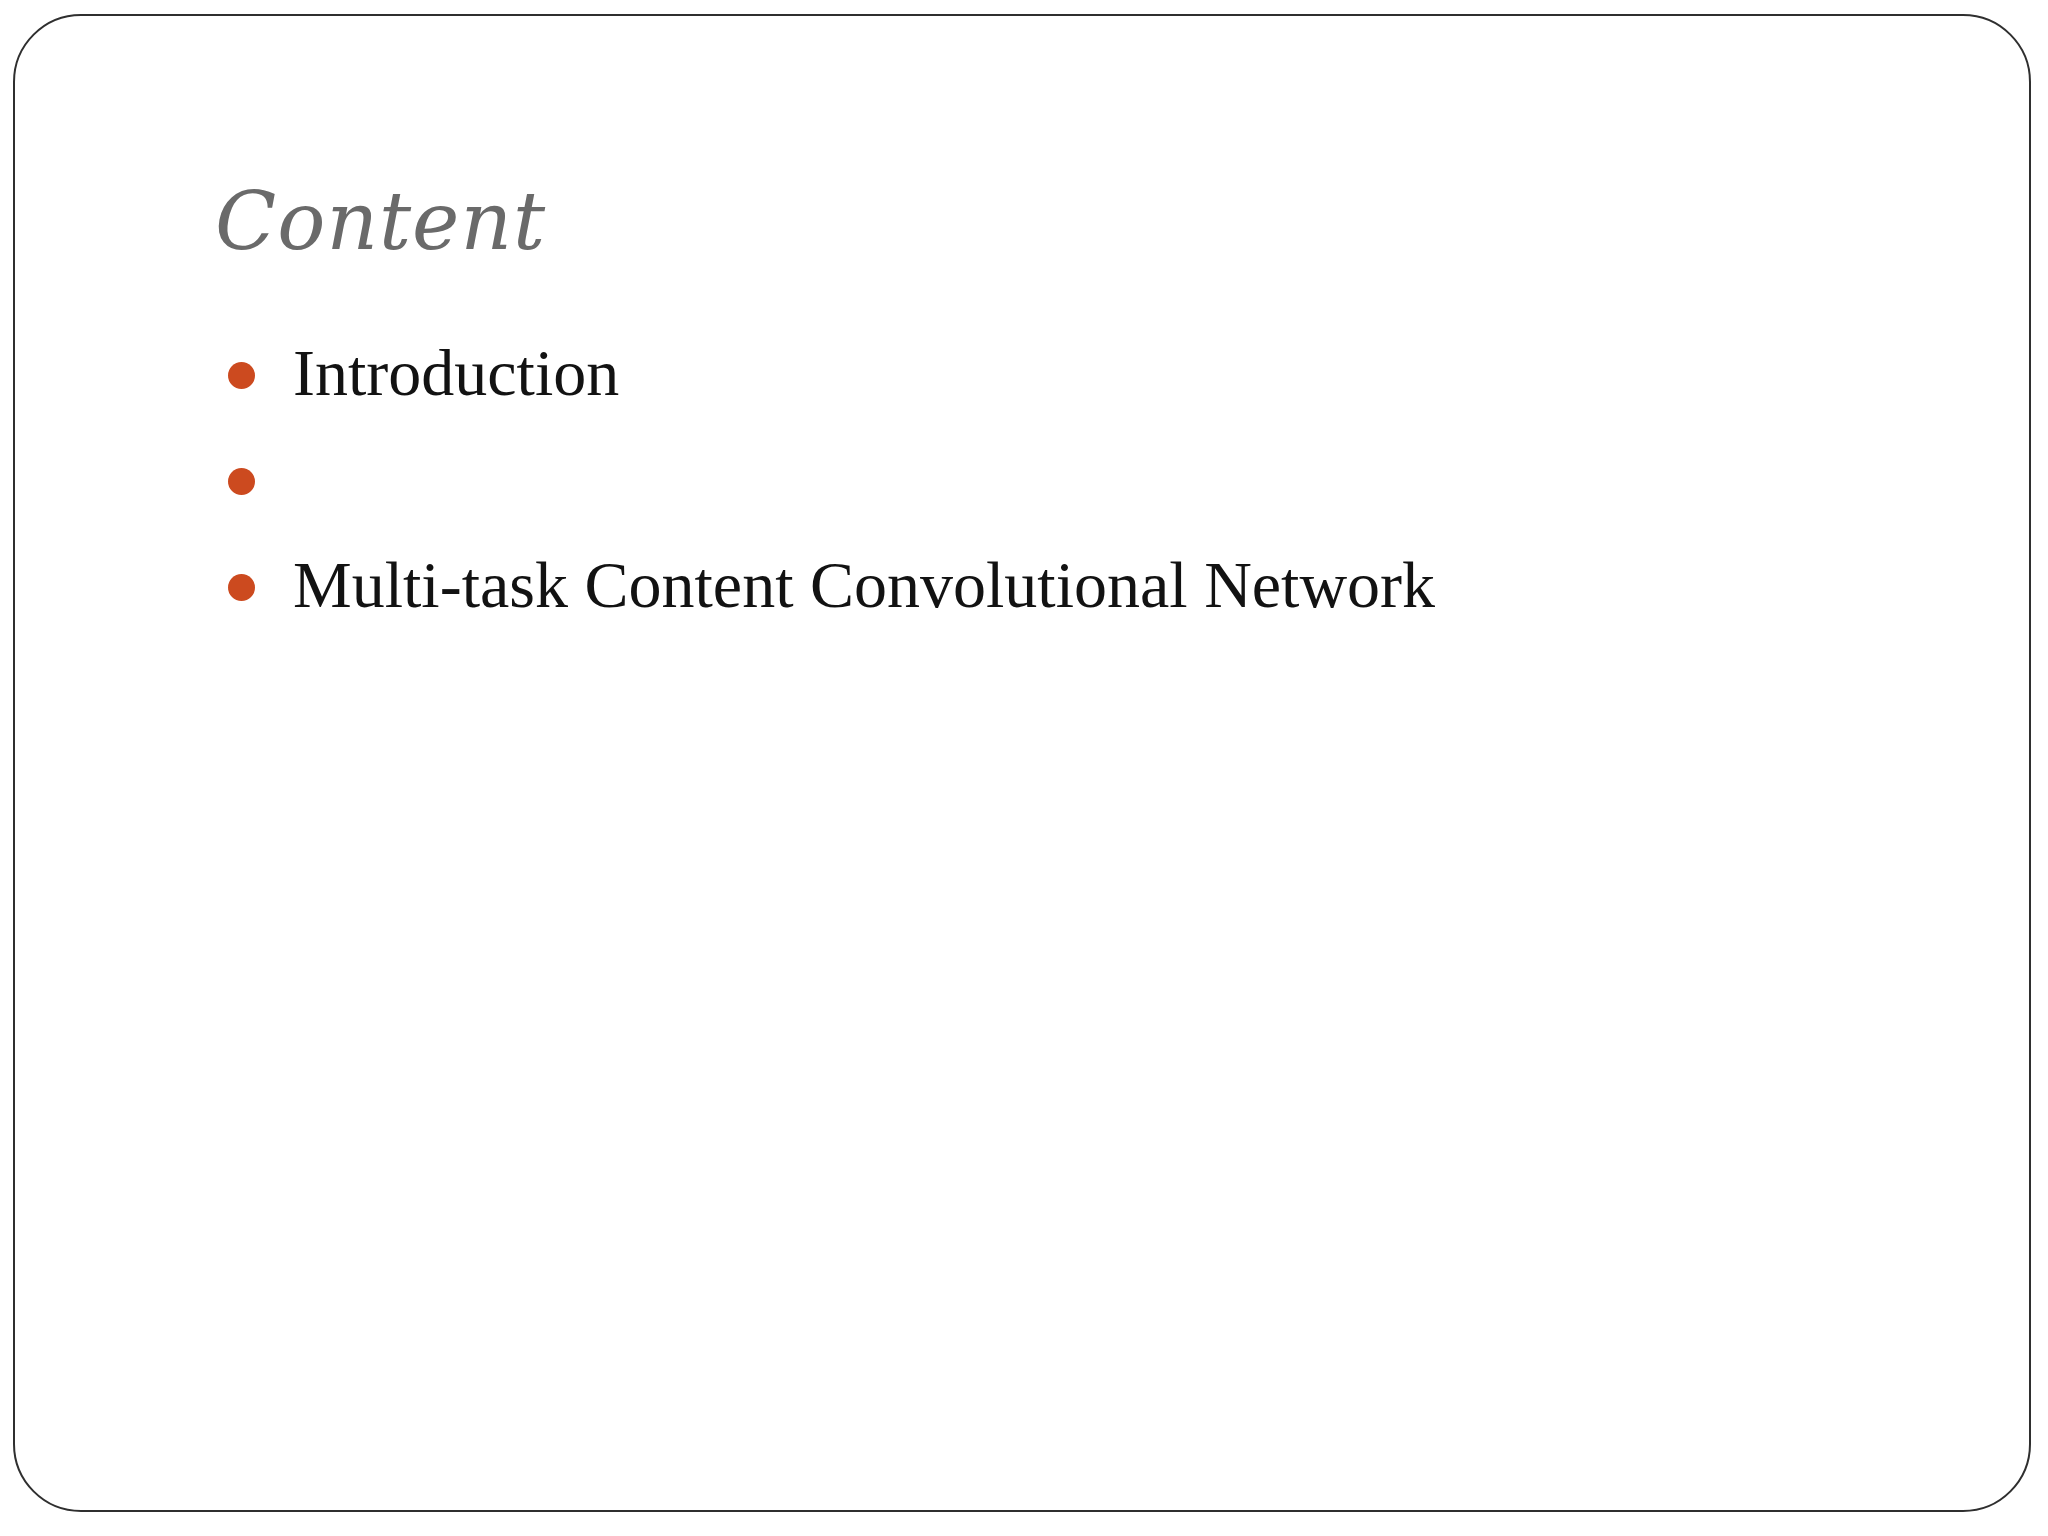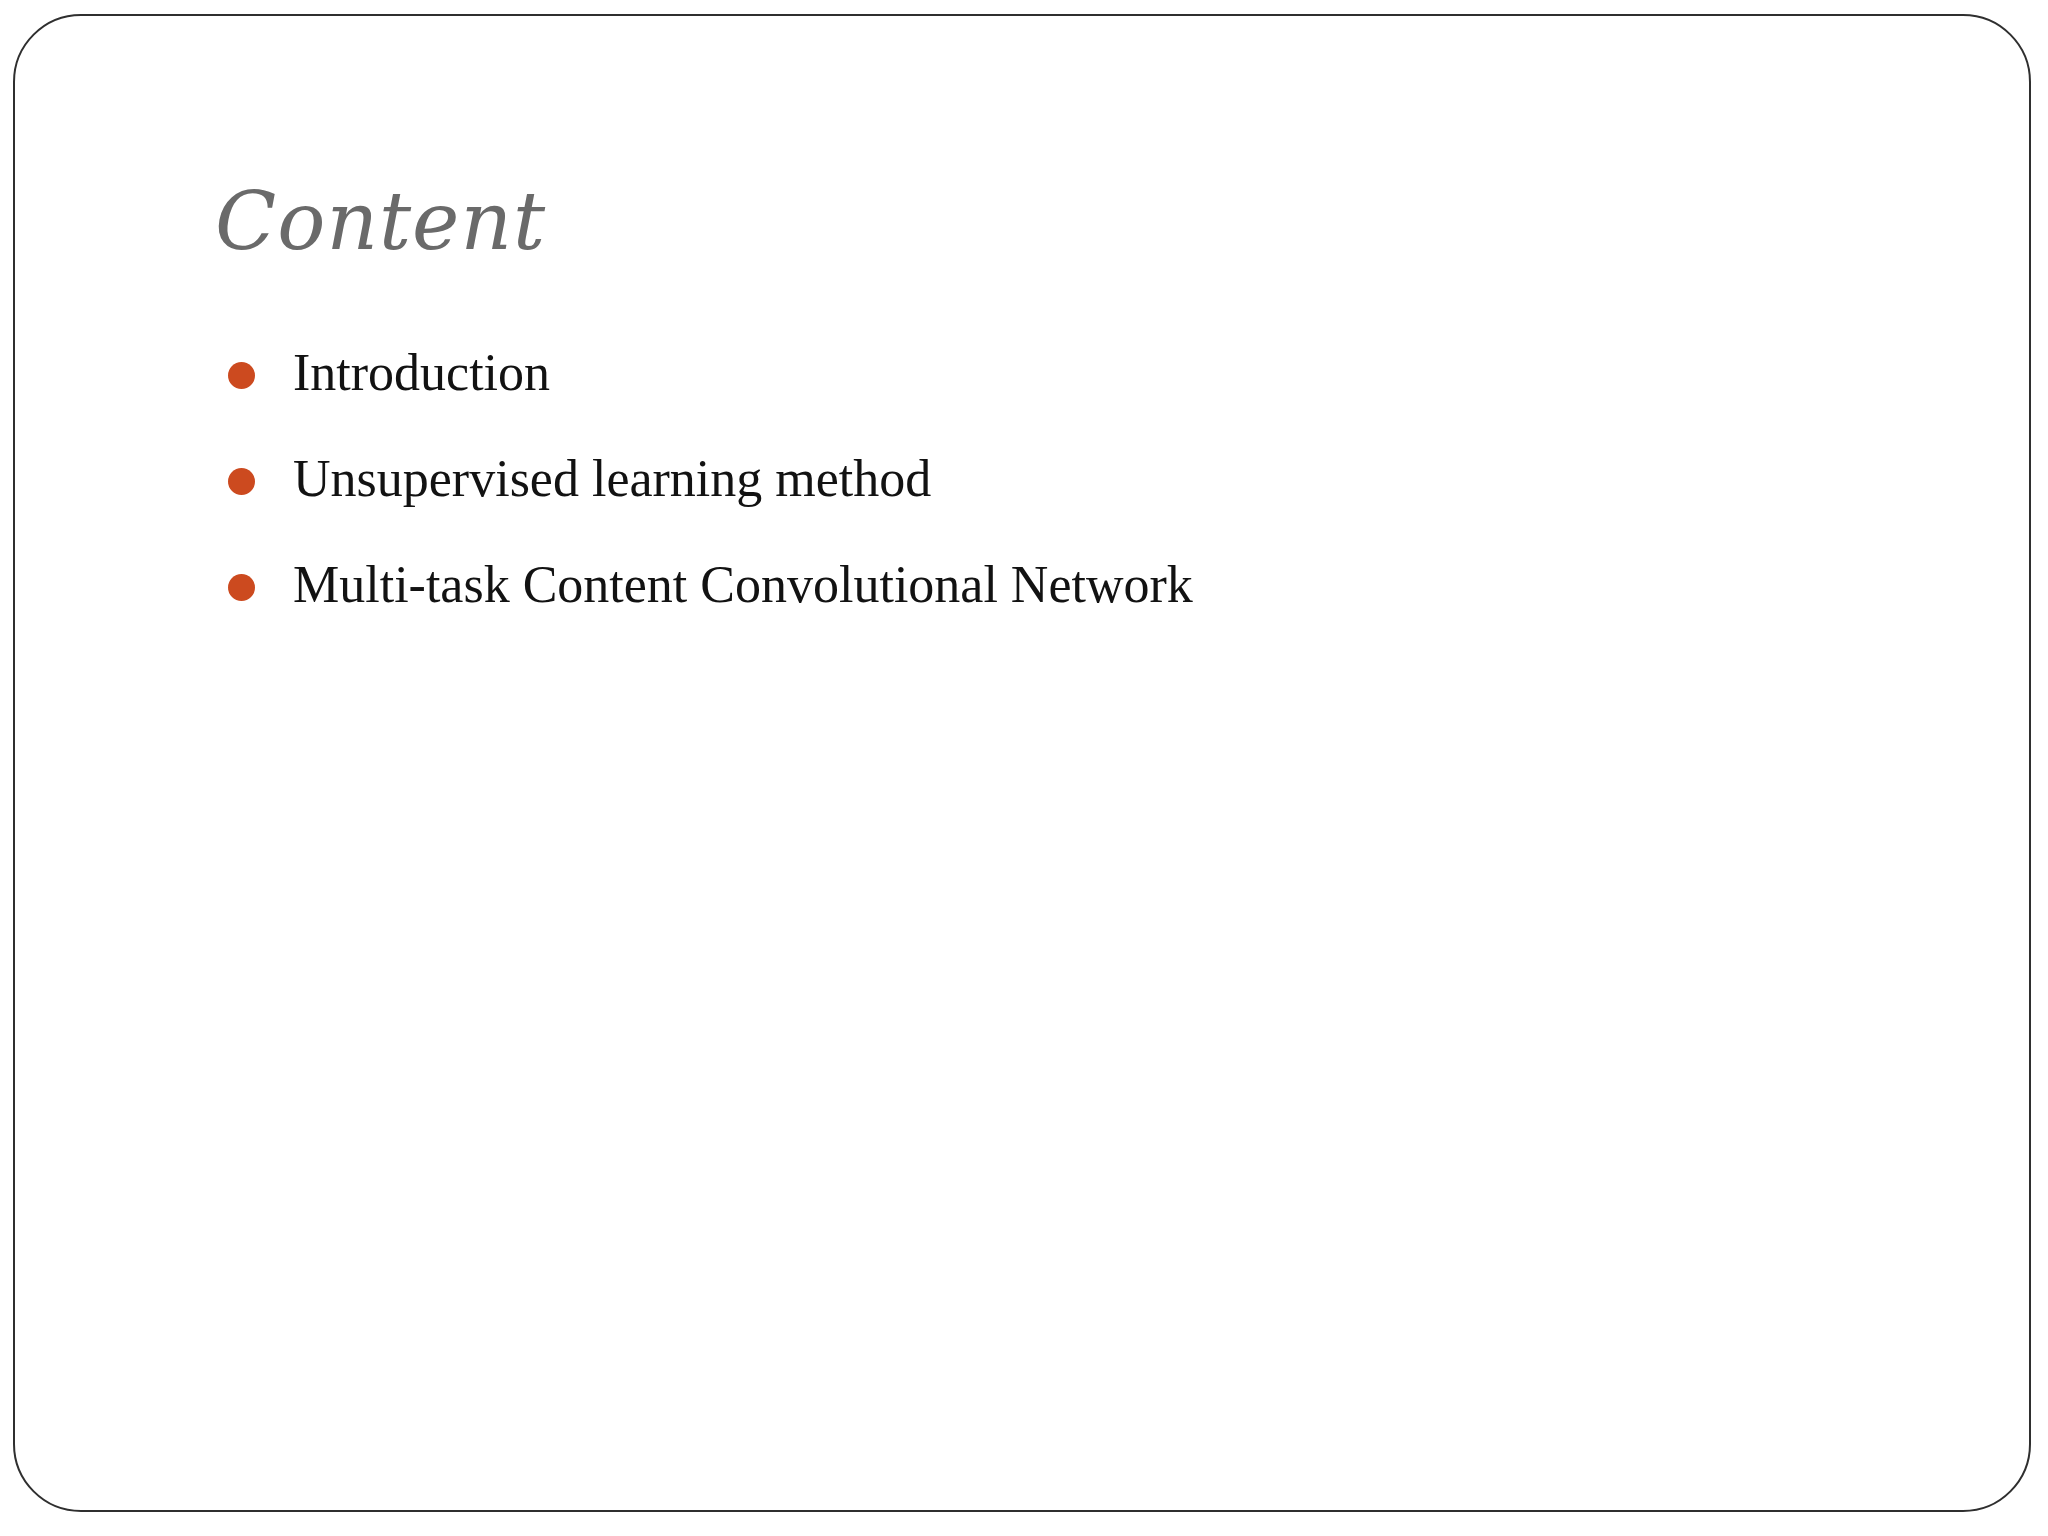--- a/index.html
+++ b/index.html
@@ -55,41 +55,40 @@
     flex: 0 0 auto;
     width: 27px;
     height: 27px;
     border-radius: 50%;
     background: var(--bullet-color, #cc4a1f);
     margin-right: 38px;
     margin-top: 4px;
   }
   .bullet-text {
     font-family: "Liberation Serif", serif;
-    font-size: 52px;
+    font-size: 66px;
     line-height: 1;
     color: var(--body-color, #121212);
     white-space: nowrap;
   }
 </style>
 </head>
 <body>
 
 <div class="slide" style="--bg-color: #ffffff; --border-color: #2f2f2f; --title-color: #6a6a6a; --body-color: #121212; --bullet-color: #cc4a1f;">
   <div class="frame"></div>
 
   <h1 class="title">Content</h1>
 
   <ul class="bullets">
     <li class="bullet-item">
       <span class="dot"></span>
       <span class="bullet-text">Introduction</span>
     </li>
     <li class="bullet-item">
       <span class="dot"></span>
-      <span class="bullet-text">Unsupervised learning method</span>
     </li>
     <li class="bullet-item">
       <span class="dot"></span>
       <span class="bullet-text">Multi-task Content Convolutional Network</span>
     </li>
   </ul>
 </div>
 
 </body></html>

